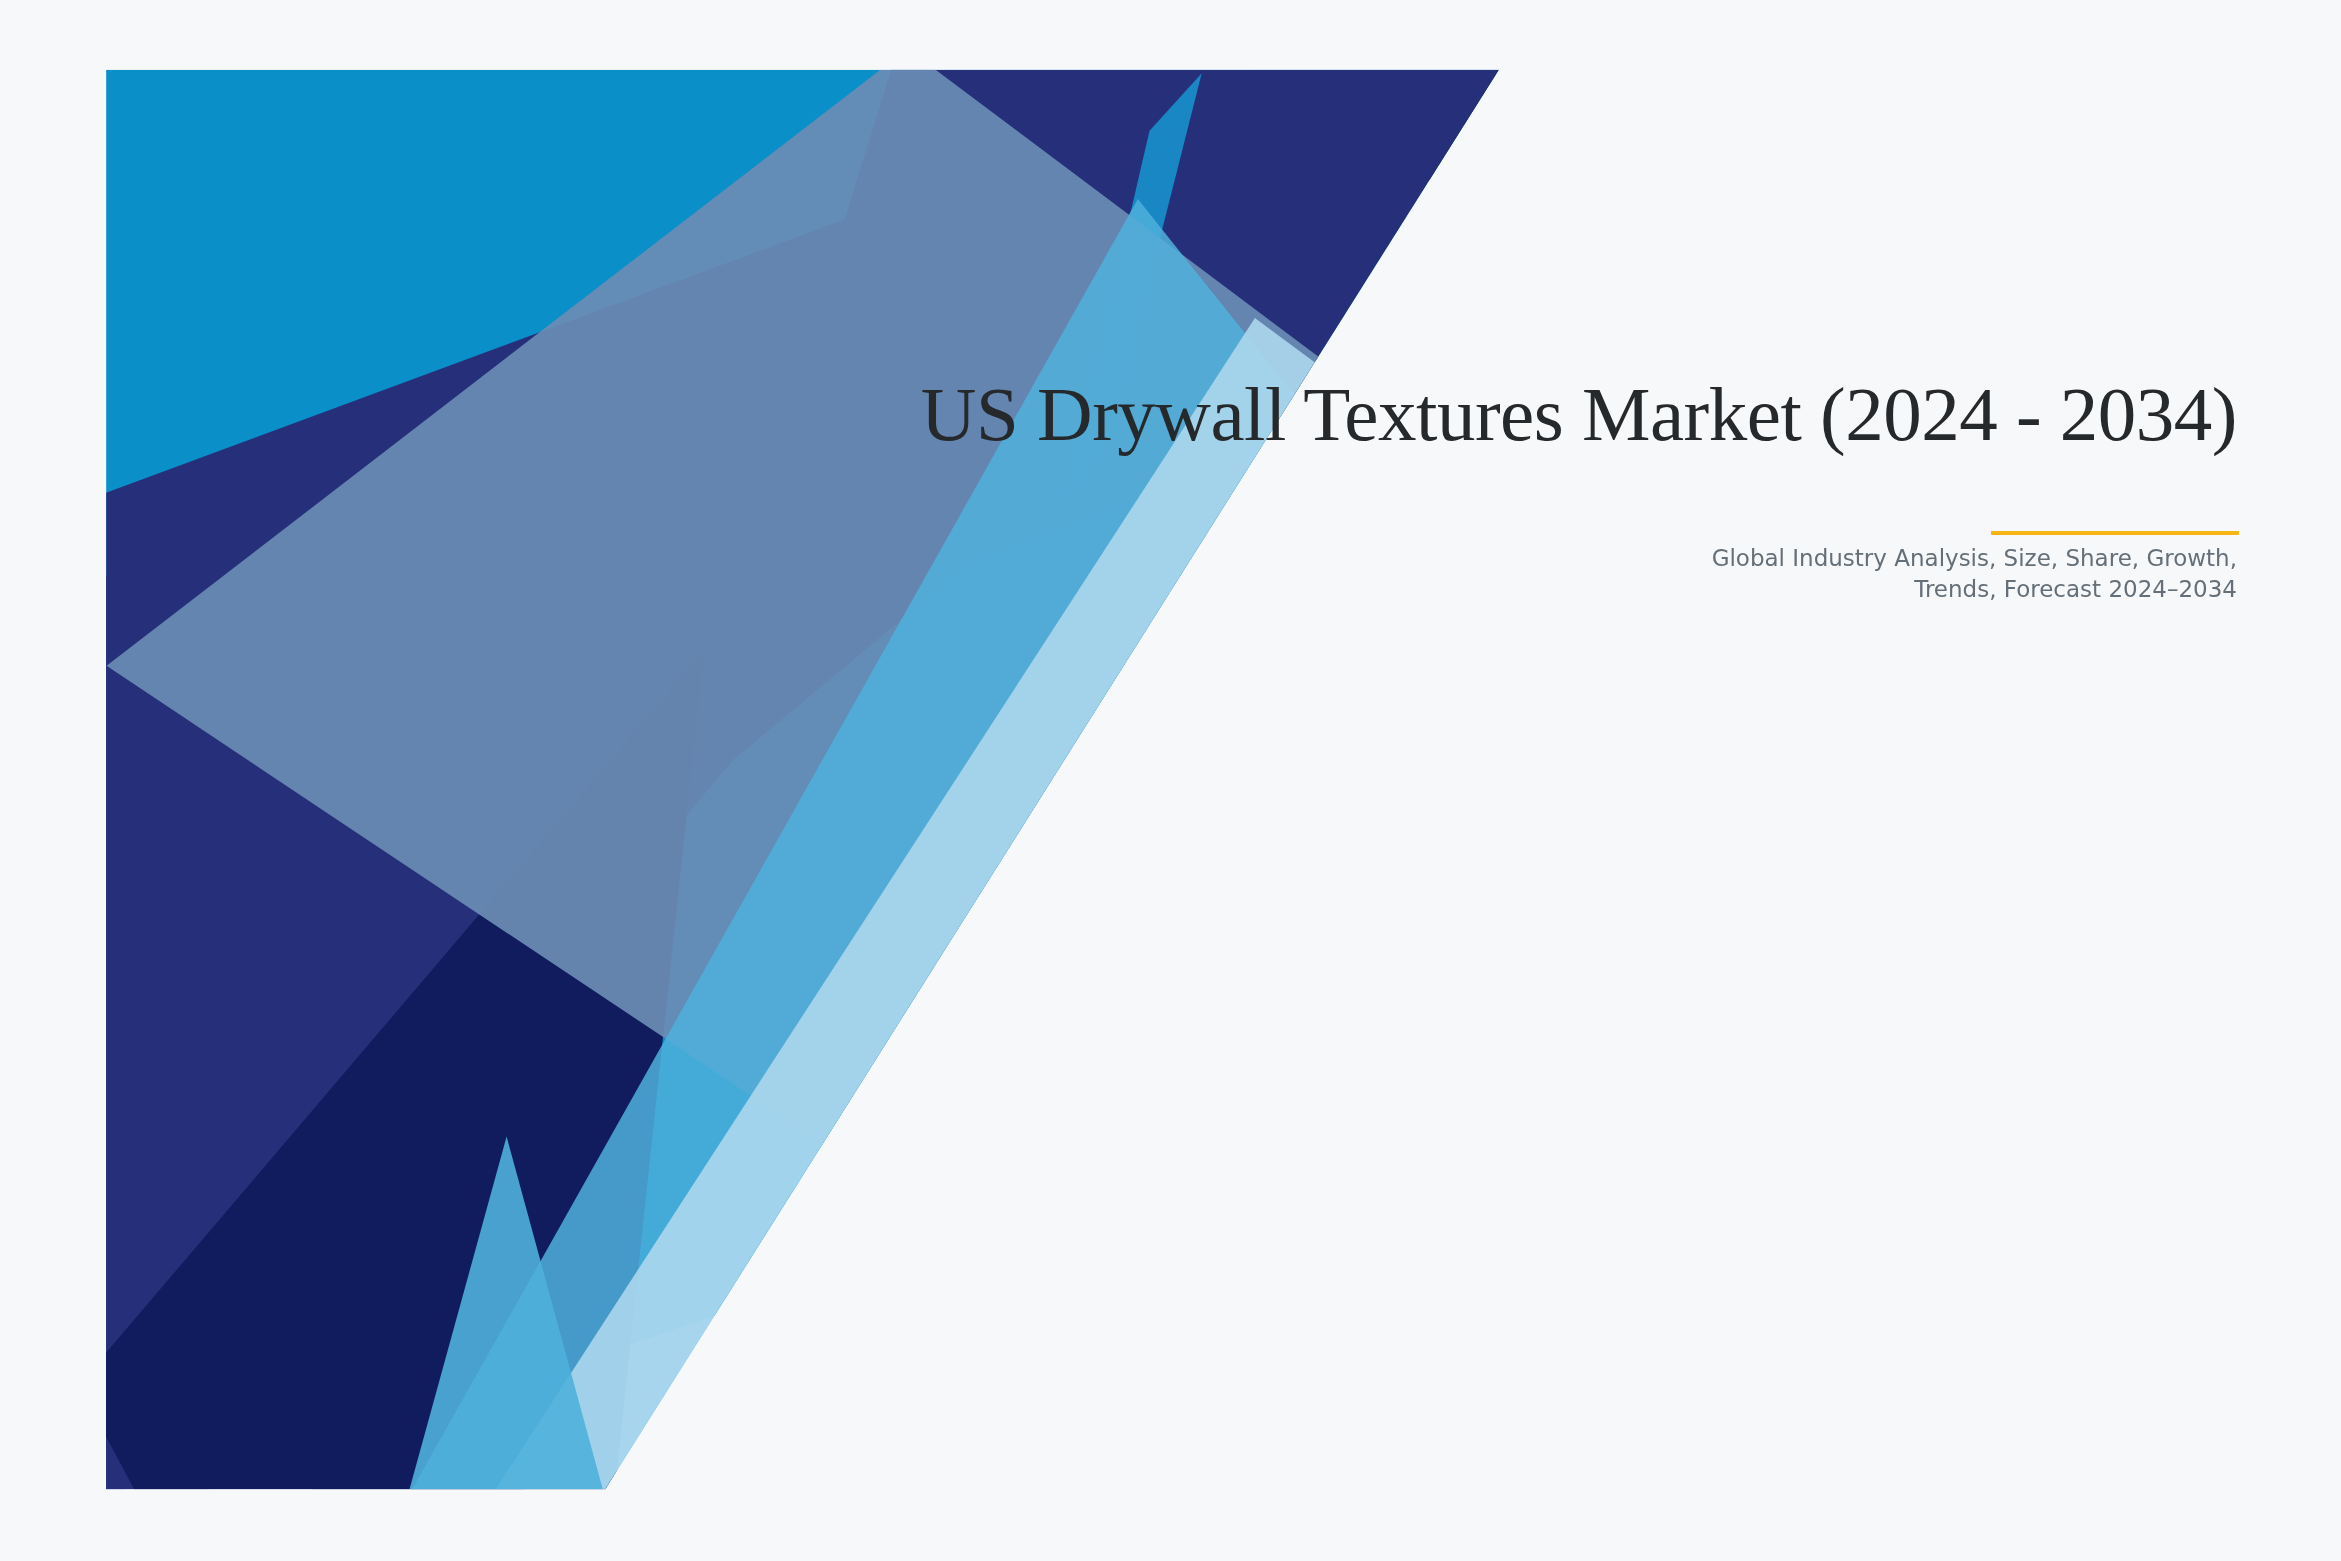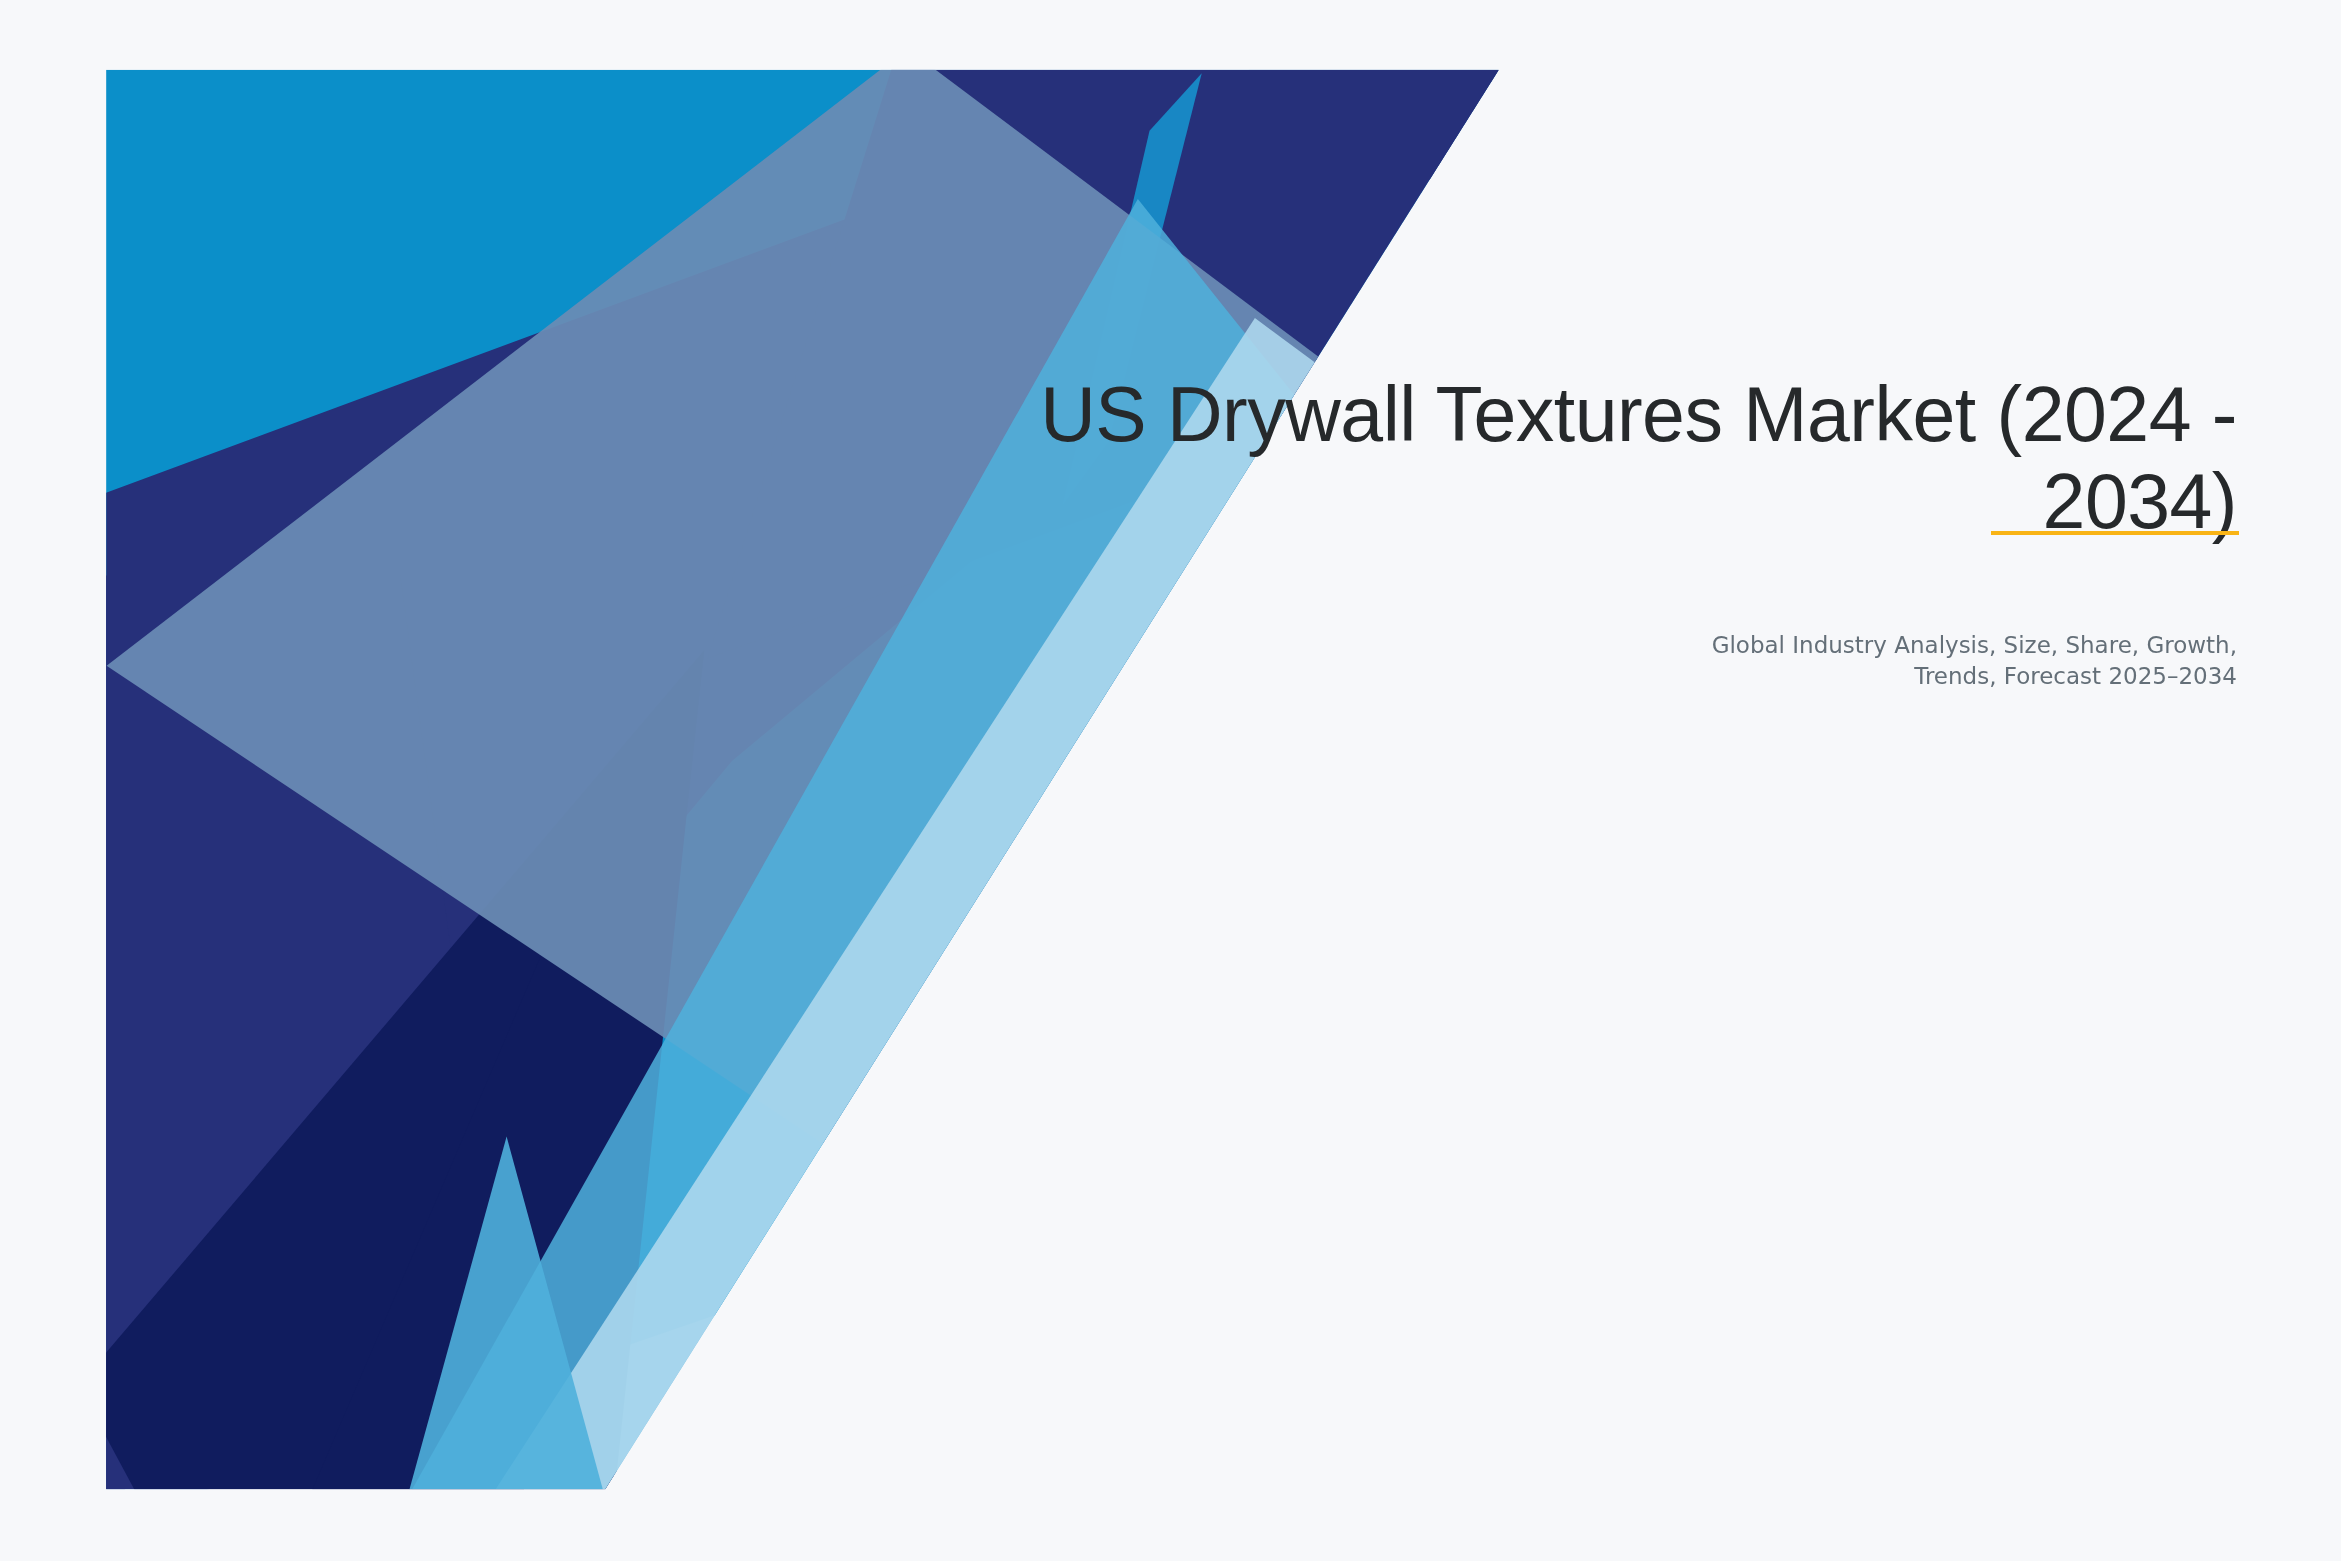--- a/index.html
+++ b/index.html
@@ -35,21 +35,21 @@
   
   #text-block {
     position:absolute;
     right:105px;
     top:371px;
     width:1317px;
     text-align:right;
   }
 
   #page-title {
-    font-family:Liberation Sans, sans-serif;
+    font-family:Liberation Serif, serif;
     font-size:77px;
     line-height:1.13;
     font-weight:400;
     color:#26292B;
     letter-spacing:-0.5px;
     display:block;
     position:relative;
     z-index:3;
   }
 
@@ -106,18 +106,18 @@
       </g>
     </svg>
   </div>
 
   <div id="text-block">
 
     <h1 id="page-title" style="color: rgb(38, 41, 43);">US Drywall Textures Market (2024 - 2034)</h1>
 
     <div id="title-underline" style="background: rgb(249, 180, 22);"></div>
 
-    <p id="page-subtitle" style="color: rgb(100, 111, 120);">Global Industry Analysis, Size, Share, Growth, Trends, Forecast 2025–2034</p>
+    <p id="page-subtitle" style="color: rgb(100, 111, 120);">Global Industry Analysis, Size, Share, Growth, Trends, Forecast 2024–2034</p>
 
   </div>
 
 </div>
 
 
 </body></html>

